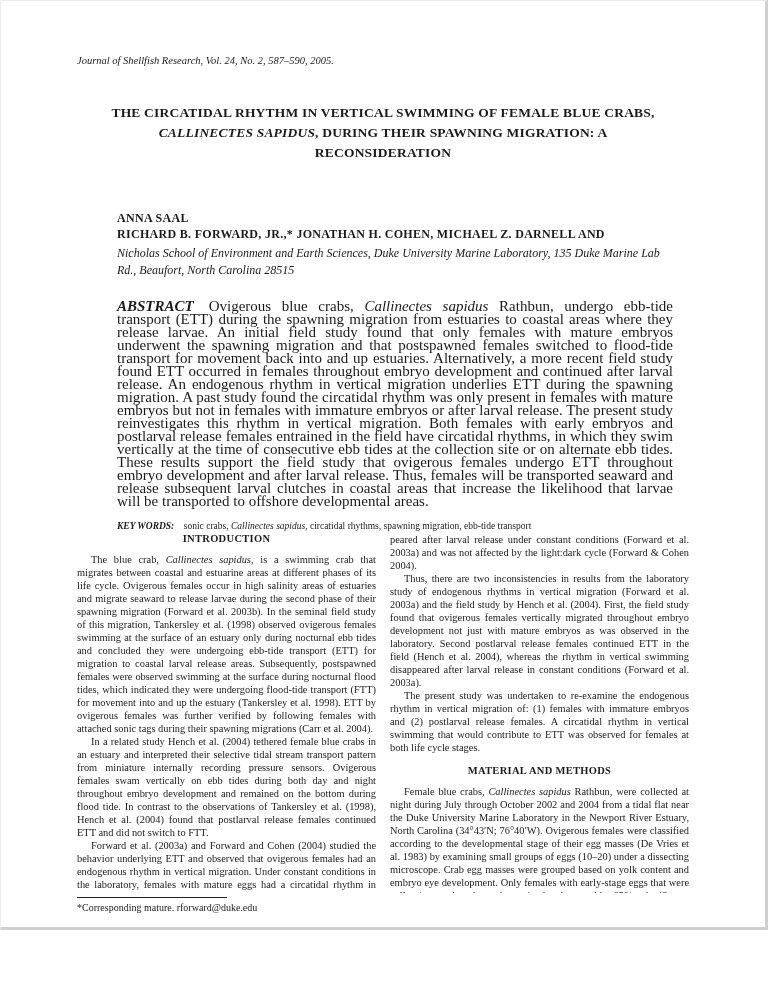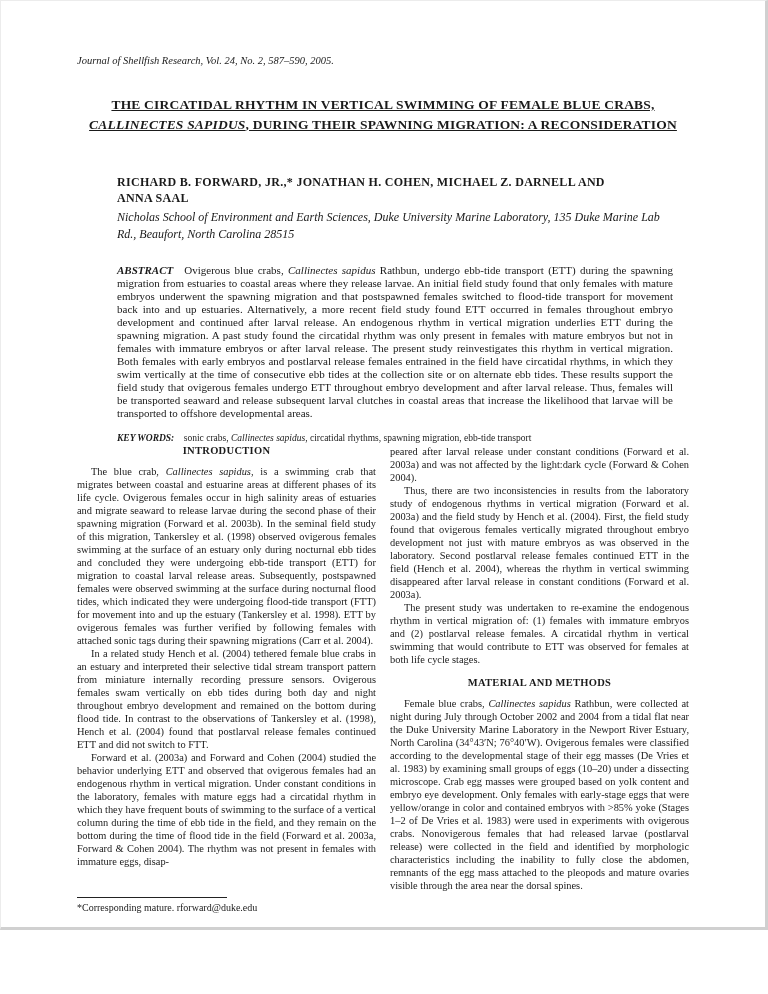--- a/index.html
+++ b/index.html
@@ -7,25 +7,25 @@
     width:768px;height:930px;box-sizing:border-box;background:#ffffff;
     padding:54px 76px 14px 76px;
     display:flex;flex-direction:column;overflow:hidden;
     border-top:1px solid #ececec;border-left:1px solid #ececec;
     border-right:3px solid #d0d0d0;border-bottom:3px solid #d0d0d0;
     font-family:"Liberation Serif","DejaVu Serif",serif;color:#1a1a1a;
   }
   .it{font-style:italic;}
   .bd{font-weight:bold;}
   .journal-line{font-size:10.5px;font-style:italic;margin-bottom:20px;}
-  .title{font-size:13.5px;font-weight:bold;text-align:center;line-height:20px;margin:9px;letter-spacing:.2px;text-decoration:underline;}
+  .title{font-size:13.5px;font-weight:bold;text-align:center;line-height:20px;margin:17px;letter-spacing:.2px;}
   .authors-block{margin:30px 0 0 40px;max-width:548px;}
   .author-line{font-size:12px;font-weight:bold;line-height:16px;letter-spacing:.3px;}
   .affiliation{font-size:12px;font-style:italic;line-height:16.5px;margin-top:3px;}
-  .abstract{margin:22px 16px 0 40px;font-size:11px;line-height:13px;text-align:justify;}
+  .abstract{margin:22px 16px 0 40px;font-size:15px;line-height:13px;text-align:justify;}
   .keywords{margin:12px 0 0 40px;font-size:9.5px;line-height:13px;}
   .columns{display:flex;gap:14px;flex:1 1 auto;min-height:0;overflow:hidden;}
   .column{flex:1 1 0;min-width:0;}
   .sec-heading{font-size:10.5px;font-weight:bold;text-align:center;margin:0 0 9px 0;letter-spacing:.3px;}
   .sec-heading:not(:first-child){margin-top:11px;}
   .para{font-size:10.4px;line-height:13px;text-align:justify;margin:0;}
   .para.indent{text-indent:14px;}
   .footer-row{margin-top:4px;}
   .footnote-rule{width:150px;border-top:1px solid #222;margin-bottom:4px;}
   .footnote{font-size:10px;}
@@ -36,22 +36,22 @@
 </head>
 <body>
 
 <div class="page">
 
   <div class="journal-line">Journal of Shellfish Research, Vol. 24, No. 2, 587–590, 2005.</div>
 
   <h1 class="title"><span>THE CIRCATIDAL RHYTHM IN VERTICAL SWIMMING OF FEMALE BLUE CRABS, </span><span class="it">CALLINECTES SAPIDUS</span><span>, DURING THEIR SPAWNING MIGRATION: A RECONSIDERATION</span></h1>
 
   <div class="authors-block">
+    <div class="author-line">ANNA SAAL</div>
     <div class="author-line">RICHARD B. FORWARD, JR.,* JONATHAN H. COHEN, MICHAEL Z. DARNELL AND</div>
-    <div class="author-line">ANNA SAAL</div>
     <div class="affiliation">Nicholas School of Environment and Earth Sciences, Duke University Marine Laboratory, 135 Duke Marine Lab Rd., Beaufort, North Carolina 28515</div>
   </div>
 
   <p class="abstract"><span class="it bd">ABSTRACT</span><span> Ovigerous blue crabs, </span><span class="it">Callinectes sapidus</span><span> Rathbun, undergo ebb-tide transport (ETT) during the spawning migration from estuaries to coastal areas where they release larvae. An initial field study found that only females with mature embryos underwent the spawning migration and that postspawned females switched to flood-tide transport for movement back into and up estuaries. Alternatively, a more recent field study found ETT occurred in females throughout embryo development and continued after larval release. An endogenous rhythm in vertical migration underlies ETT during the spawning migration. A past study found the circatidal rhythm was only present in females with mature embryos but not in females with immature embryos or after larval release. The present study reinvestigates this rhythm in vertical migration. Both females with early embryos and postlarval release females entrained in the field have circatidal rhythms, in which they swim vertically at the time of consecutive ebb tides at the collection site or on alternate ebb tides. These results support the field study that ovigerous females undergo ETT throughout embryo development and after larval release. Thus, females will be transported seaward and release subsequent larval clutches in coastal areas that increase the likelihood that larvae will be transported to offshore developmental areas.</span></p>
 
   <p class="keywords"><span class="it bd">KEY WORDS:</span><span> sonic crabs, </span><span class="it">Callinectes sapidus</span><span>, circatidal rhythms, spawning migration, ebb-tide transport</span></p>
 
   <div class="columns">
     <div class="column">
         <h2 class="sec-heading">INTRODUCTION</h2>

